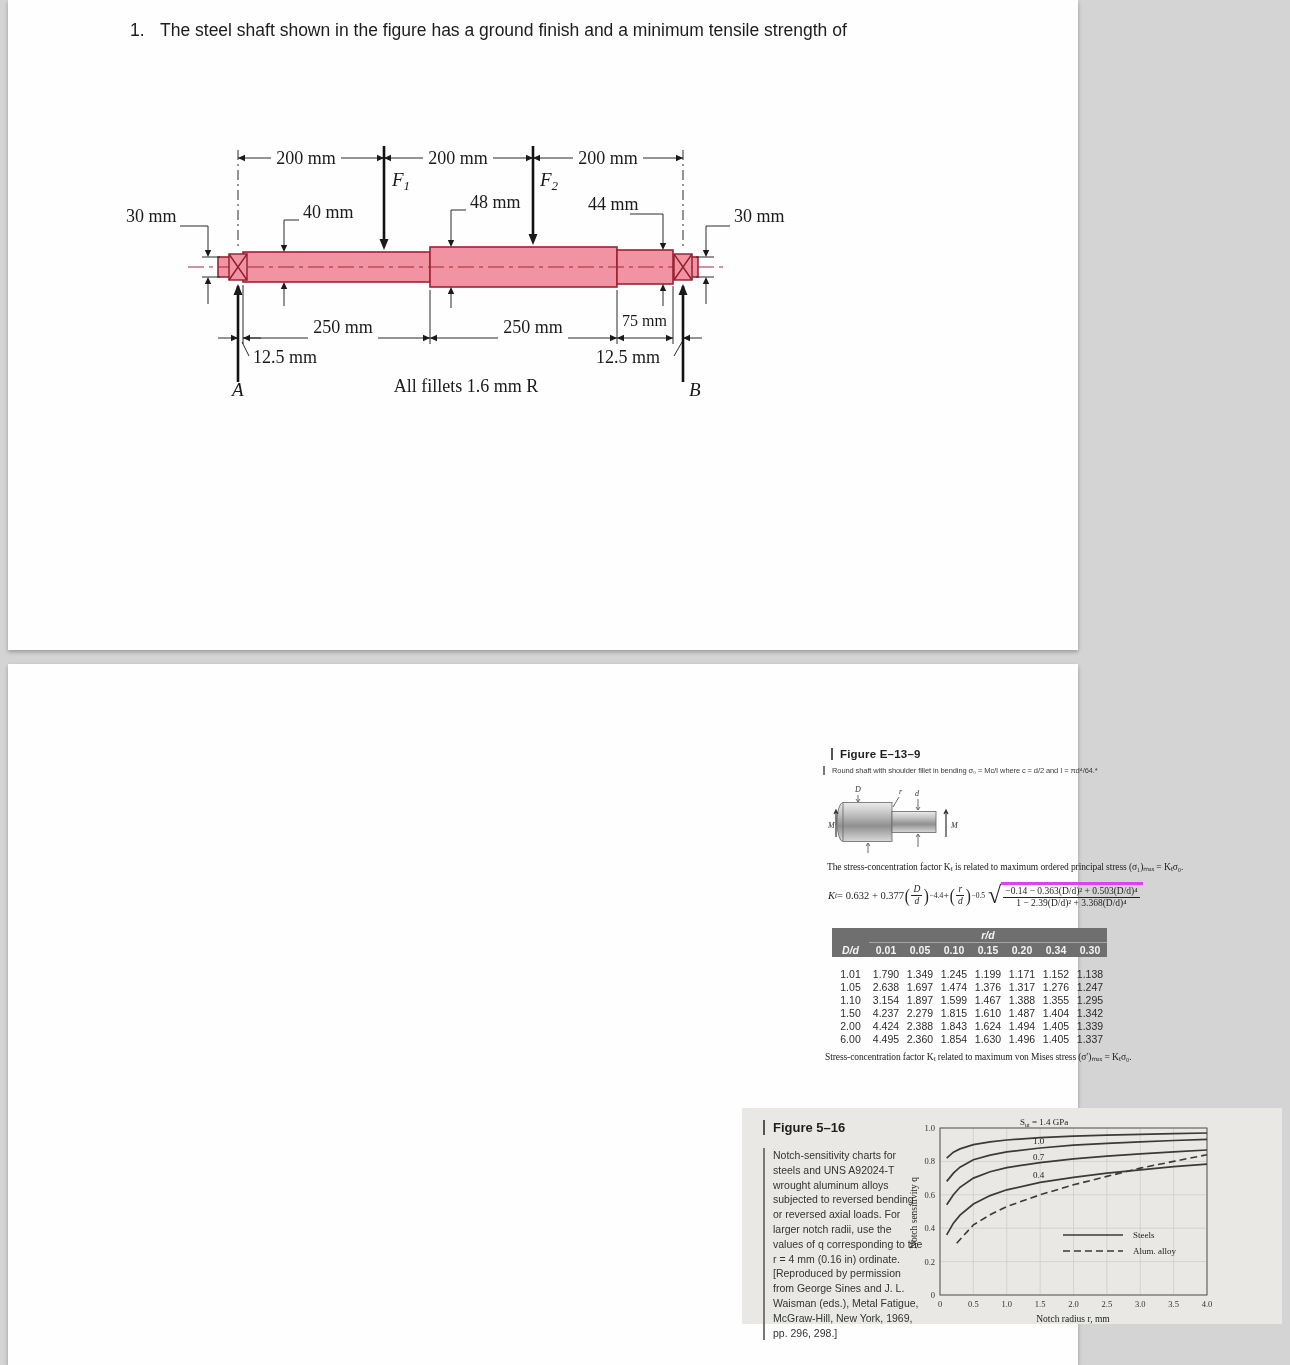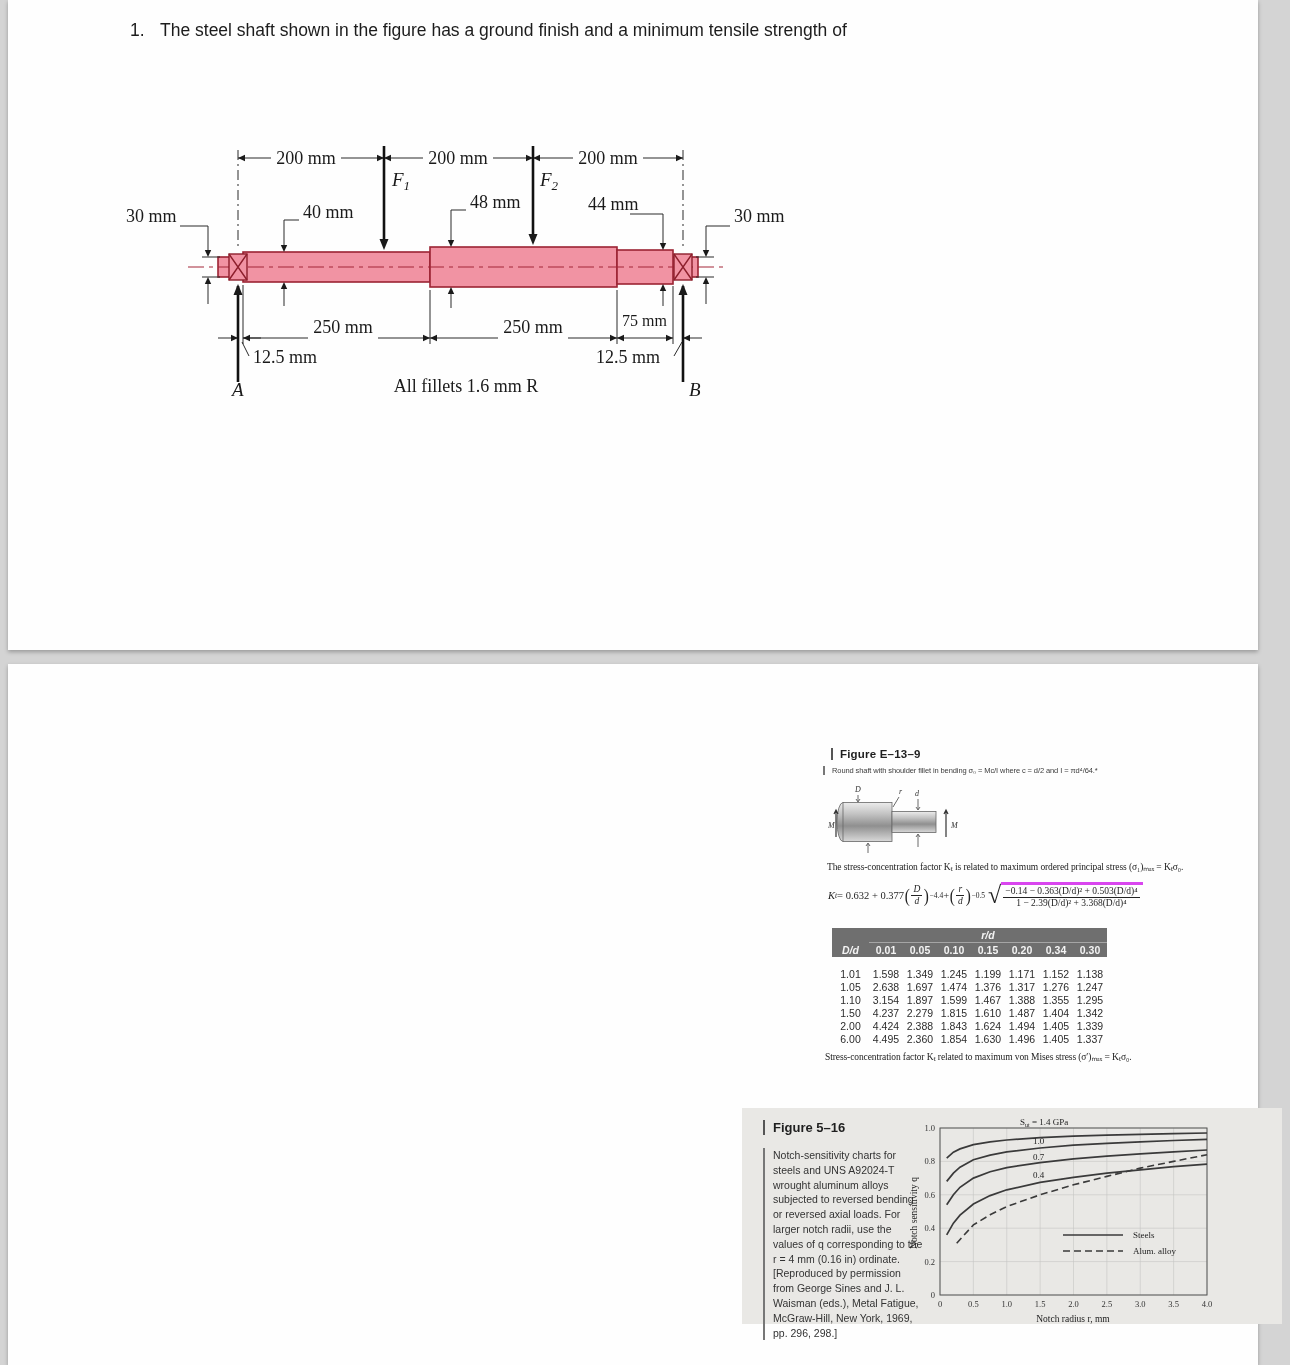--- a/index.html
+++ b/index.html
@@ -1,21 +1,21 @@
 <!DOCTYPE html>
 <html><head>
 <meta charset="utf-8">
 <style>
   html,body{margin:0;padding:0;}
   body{
     width:1290px;height:1365px;position:relative;
     background:#d4d4d4;overflow:hidden;
     font-family:"Liberation Sans",sans-serif;
   }
-  .page{position:absolute;left:8px;width:1250px;background:#fefefe;box-shadow:0 2px 4px rgba(0,0,0,.28);}
+  .page{position:absolute;left:8px;width:1070px;background:#fefefe;box-shadow:0 2px 4px rgba(0,0,0,.28);}
   #page1{top:0;height:650px;}
   #page2{top:664px;height:701px;}
 
   
   .problem{position:absolute;left:122px;top:16px;width:900px;
     font-size:17.5px;line-height:29px;color:#1c1c1c;}
   .problem .num{display:inline-block;width:30px;}
   .problem .ind{padding-left:30px;}
   .it{font-style:italic;}
   sub.small{font-size:11px;}
@@ -266,21 +266,21 @@
       <th class="cn">0.10</th>
       <th class="cn">0.15</th>
       <th class="cn">0.20</th>
       <th class="cn">0.34</th>
       <th class="cn">0.30</th>
     </tr>
   </thead>
   <tbody id="kt-table-body">
       <tr>
         <td class="c0">1.01</td>
-        <td class="cn">1.598</td>
+        <td class="cn">1.790</td>
         <td class="cn">1.349</td>
         <td class="cn">1.245</td>
         <td class="cn">1.199</td>
         <td class="cn">1.171</td>
         <td class="cn">1.152</td>
         <td class="cn">1.138</td>
       </tr>
       <tr>
         <td class="c0">1.05</td>
         <td class="cn">2.638</td>

